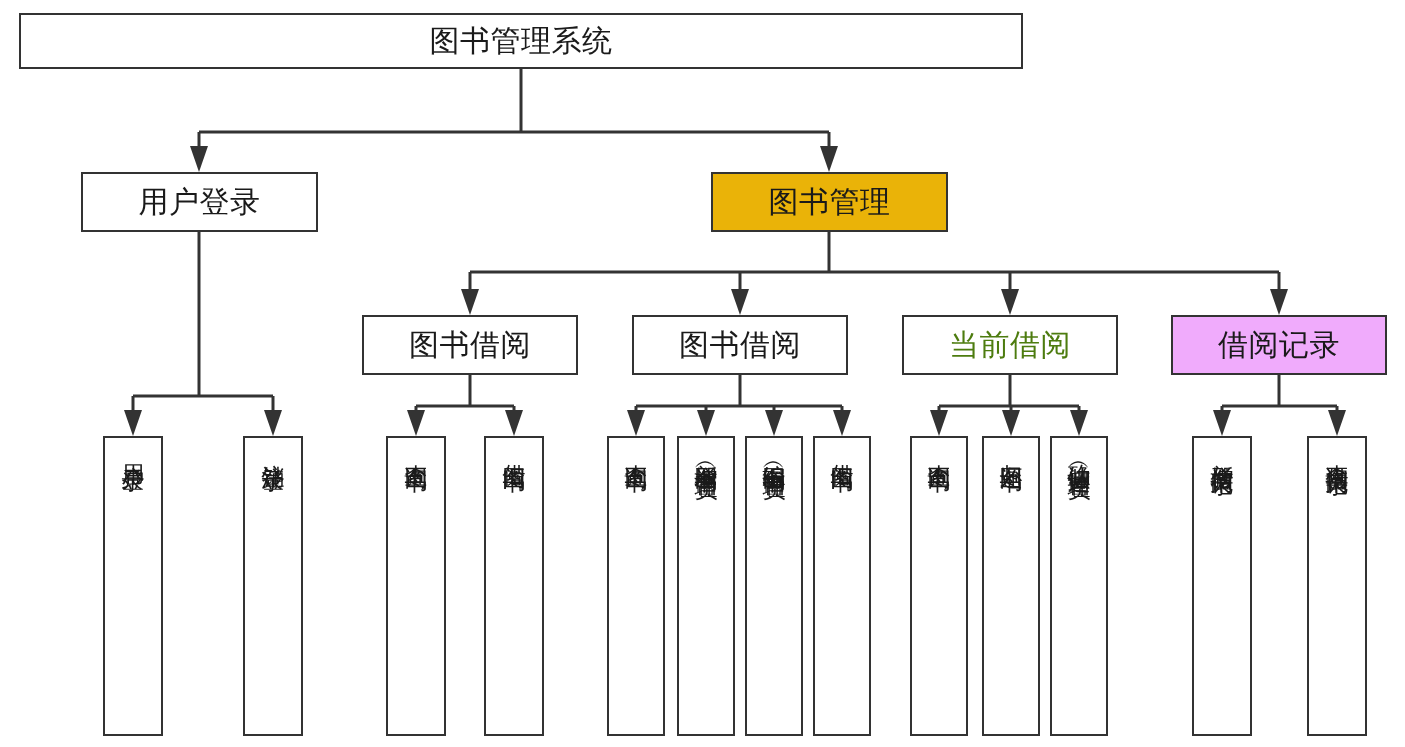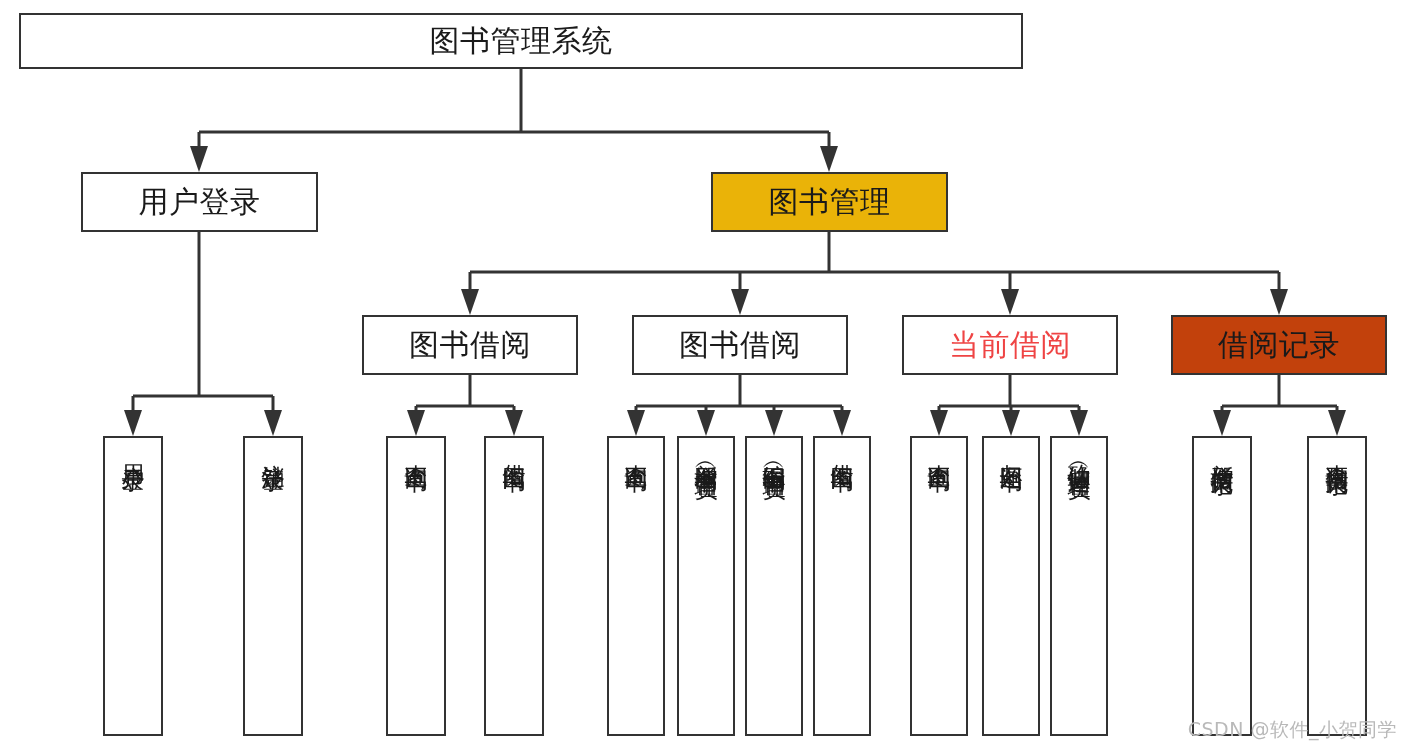--- a/index.html
+++ b/index.html
@@ -137,24 +137,24 @@
       </div>
       <div class="node horiz" style="left: 711px; top: 172px; width: 237px; height: 60px; border-color: rgb(51, 51, 51); background: #eab308; color: rgb(26, 26, 26);">
         <span class="node-label">图书管理</span>
       </div>
       <div class="node horiz" style="left: 362px; top: 315px; width: 216px; height: 60px; border-color: rgb(51, 51, 51); background: rgb(255, 255, 255); color: rgb(26, 26, 26);">
         <span class="node-label">图书借阅</span>
       </div>
       <div class="node horiz" style="left: 632px; top: 315px; width: 216px; height: 60px; border-color: rgb(51, 51, 51); background: rgb(255, 255, 255); color: rgb(26, 26, 26); align-items: center;">
         <span class="node-label">图书借阅</span>
       </div>
-      <div class="node horiz" style="left: 902px; top: 315px; width: 216px; height: 60px; border-color: rgb(51, 51, 51); background: rgb(255, 255, 255); color: #ef4444;">
+      <div class="node horiz" style="left: 902px; top: 315px; width: 216px; height: 60px; border-color: rgb(51, 51, 51); background: rgb(255, 255, 255); color: #4d7c0f;">
         <span class="node-label">当前借阅</span>
       </div>
-      <div class="node horiz" style="left: 1171px; top: 315px; width: 216px; height: 60px; border-color: rgb(51, 51, 51); background: #c2410c; color: rgb(26, 26, 26);">
+      <div class="node horiz" style="left: 1171px; top: 315px; width: 216px; height: 60px; border-color: rgb(51, 51, 51); background: #f0abfc; color: rgb(26, 26, 26);">
         <span class="node-label">借阅记录</span>
       </div>
       <div class="node vert" style="left: 103px; top: 436px; width: 60px; height: 300px; border-color: rgb(51, 51, 51); background: rgb(255, 255, 255); color: rgb(26, 26, 26);">
         <span class="node-label">用户登录</span>
       </div>
       <div class="node vert" style="left: 243px; top: 436px; width: 60px; height: 300px; border-color: rgb(51, 51, 51); background: rgb(255, 255, 255); color: rgb(26, 26, 26);">
         <span class="node-label">注销登录</span>
       </div>
       <div class="node vert" style="left: 386px; top: 436px; width: 60px; height: 300px; border-color: rgb(51, 51, 51); background: rgb(255, 255, 255); color: rgb(26, 26, 26);">
         <span class="node-label">查询图书</span>
@@ -184,14 +184,13 @@
         <span class="node-label">确认归还（管理员）</span>
       </div>
       <div class="node vert" style="left: 1192px; top: 436px; width: 60px; height: 300px; border-color: rgb(51, 51, 51); background: rgb(255, 255, 255); color: rgb(26, 26, 26);">
         <span class="node-label">新增借阅记录</span>
       </div>
       <div class="node vert" style="left: 1307px; top: 436px; width: 60px; height: 300px; border-color: rgb(51, 51, 51); background: rgb(255, 255, 255); color: rgb(26, 26, 26);">
         <span class="node-label">查询借阅记录</span>
       </div>
     </div>
 
-  <div id="watermark">CSDN @软件_小贺同学</div>
 </div>
 
 </body></html>

